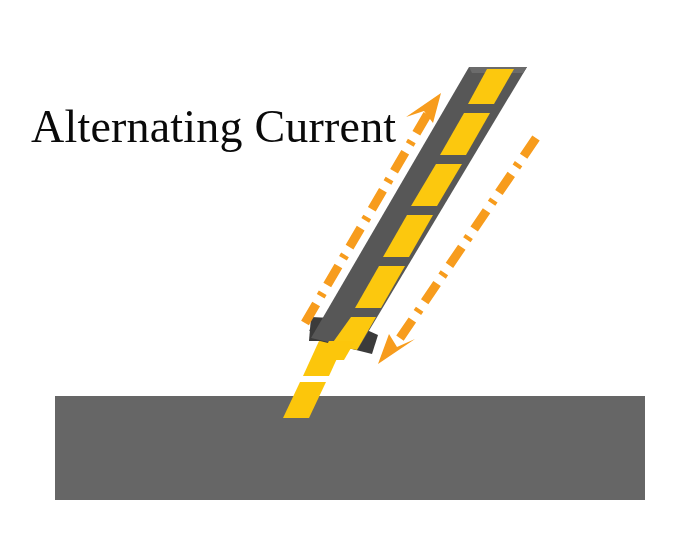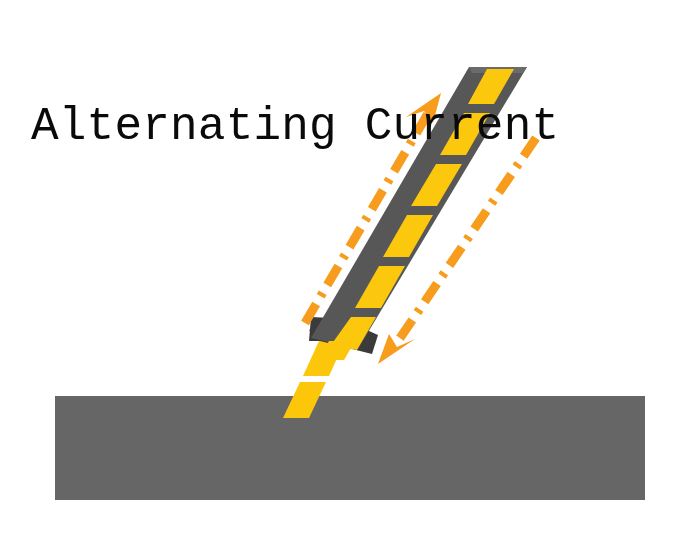--- a/index.html
+++ b/index.html
@@ -39,21 +39,20 @@
     font-weight: 400;
     white-space: nowrap;
     line-height: 1;
   }
   #label-alternating-current {
     left: 31px;
     top: 104px;
     font-size: 46px;
     color: #0a0a0a;
     letter-spacing: 0.2px;
-    font-family: Liberation Mono, monospace;
   }
 </style>
 </head>
 <body>
 
 <div id="stage">
 
   <svg id="diagram-svg" viewBox="0 0 700 560">
 
     <rect x="55" y="396" width="590" height="104" fill="#666666"></rect>

